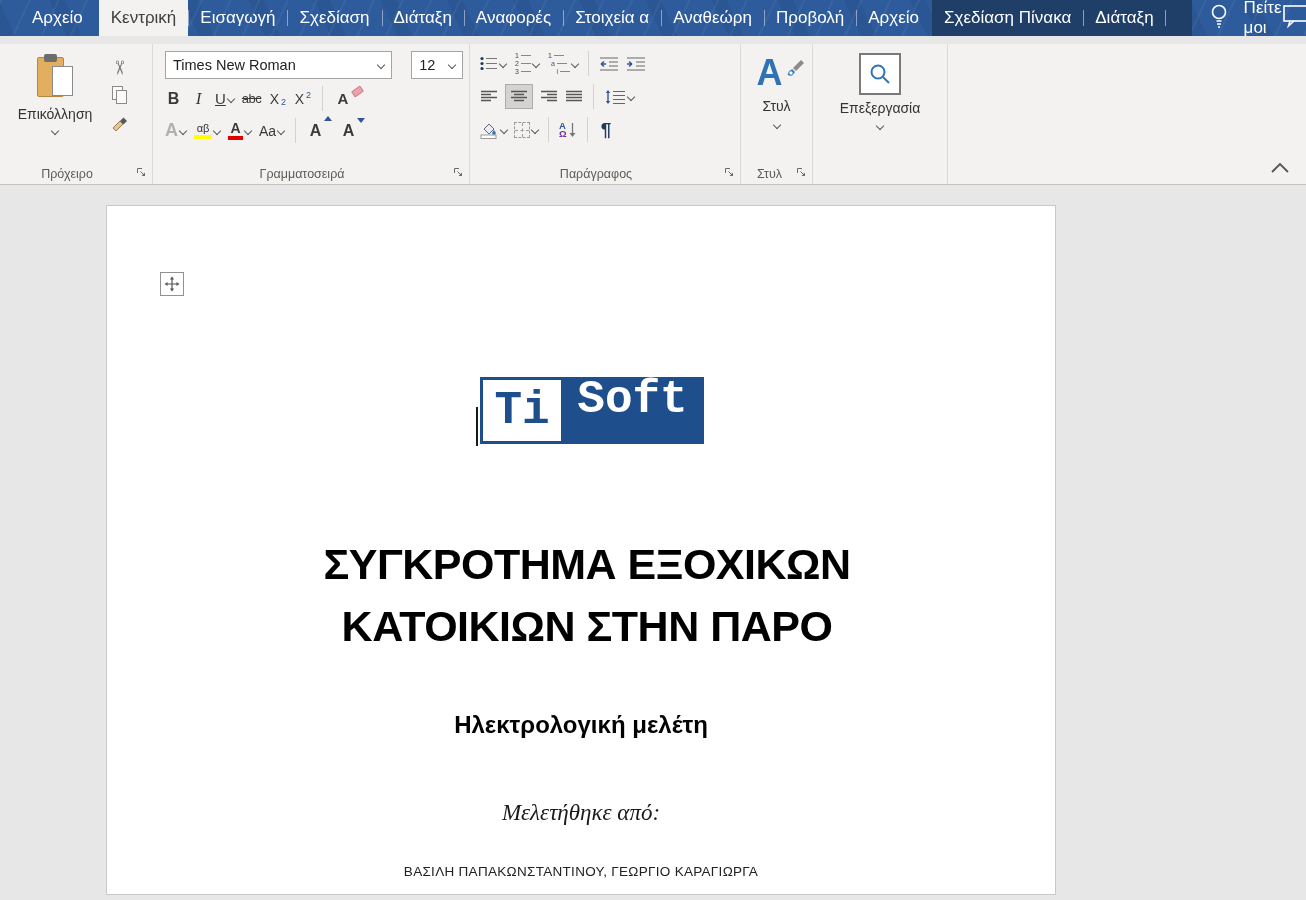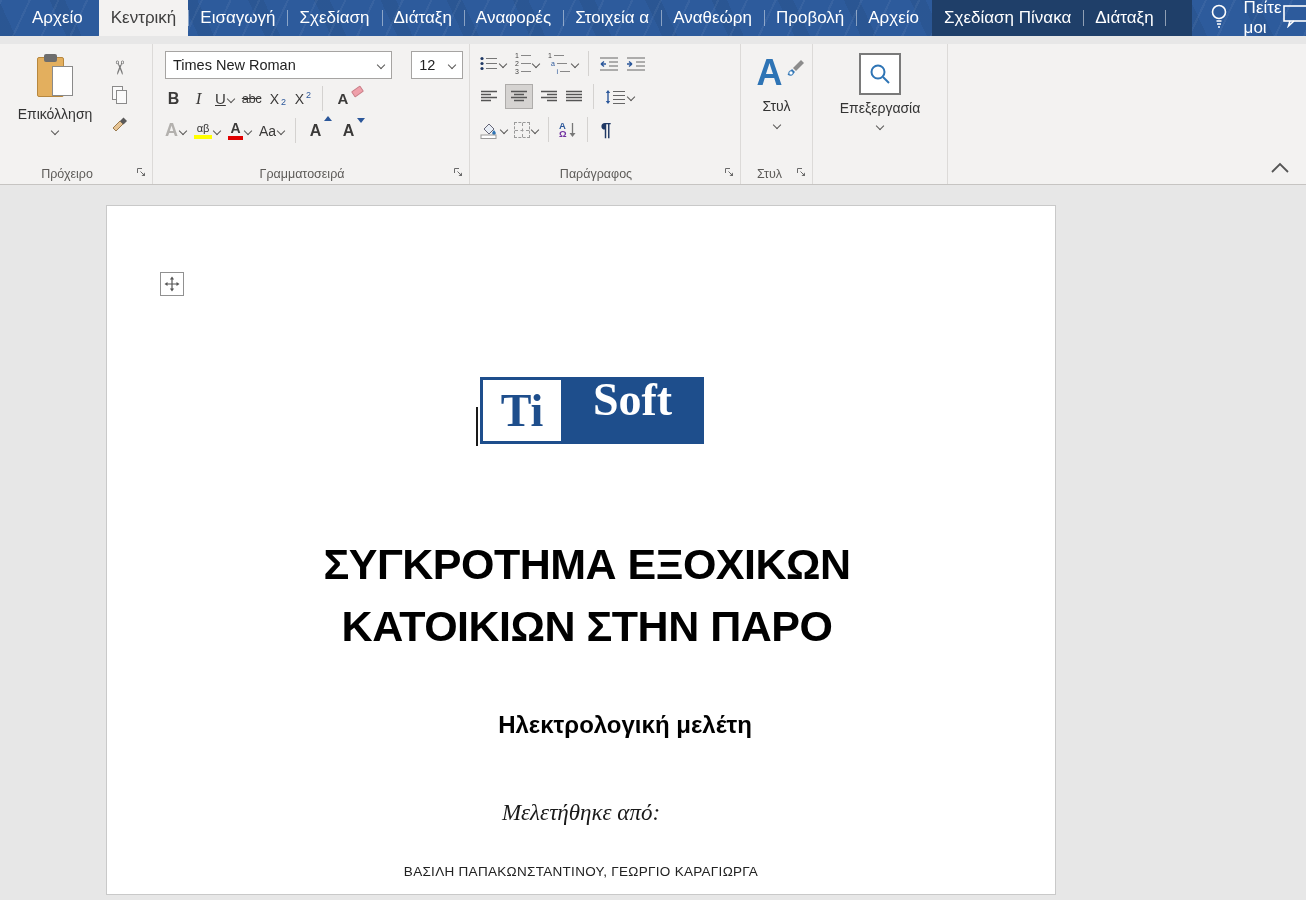--- a/index.html
+++ b/index.html
@@ -111,28 +111,28 @@
   .g-edit .chev { margin-top:7px; }
 
   .g-fill { flex:1; position:relative; border-right:none; }
   .collapse-btn { position:absolute; right:16px; bottom:6px; }
 
   
   .docarea { position:absolute; top:186px; left:0; width:100%; height:714px; background:#e7e7e7; }
   .page { position:absolute; left:106px; top:19px; width:950px; height:690px; background:#fff; border:1px solid #c9c9c9; }
   .handle { position:absolute; left:53px; top:66px; width:24px; height:24px; background:#fff; border:1px solid #919191; display:flex; align-items:center; justify-content:center; }
   .caret { position:absolute; left:369px; top:201px; width:2px; height:39px; background:#1a1a1a; }
-  .logo { position:absolute; left:373px; top:171px; width:224px; height:67px; background:#1e4e8c; display:flex; font-family:Liberation Serif, serif; }
+  .logo { position:absolute; left:373px; top:171px; width:224px; height:67px; background:#1e4e8c; display:flex; font-family:Liberation Mono, monospace; }
   .logo-left { margin:3px 0 3px 3px; width:78px; background:#fff; display:flex; align-items:center; justify-content:center; }
   .logo-left span { color:#1e4e8c; font-weight:bold; font-size:46px; line-height:1; }
   .logo-right { flex:1; display:flex; align-items:flex-start; justify-content:center; }
   .logo-right span { color:#fff; font-weight:bold; font-size:46px; line-height:1; padding-bottom:3px; }
   .doc-title { position:absolute; top:327px; left:0; width:100%; text-align:center; font-weight:bold; font-size:43px; line-height:62px; letter-spacing:-0.5px; color:#000; }
   .doc-title span { display:block;padding-left:12px; }
-  .doc-subtitle { position:absolute; top:505px; left:0; width:100%; text-align:center; font-weight:bold; font-size:24px; color:#000;margin-left:44px; }
+  .doc-subtitle { position:absolute; top:505px; left:0; width:100%; text-align:center; font-weight:bold; font-size:24px; color:#000; }
   .doc-byline { position:absolute; top:594px; left:0; width:100%; text-align:center; font-family:"Liberation Serif","DejaVu Serif",serif; font-style:italic; font-size:23px; color:#1a1a1a; }
   .doc-authors { position:absolute; top:658px; left:0; width:100%; text-align:center; font-size:13.5px; letter-spacing:0.3px; color:#222; }
 </style>
 </head>
 <body>
 
 <div class="app">
 
   <div class="tabbar">
     <div class="tab file">Αρχείο</div>

